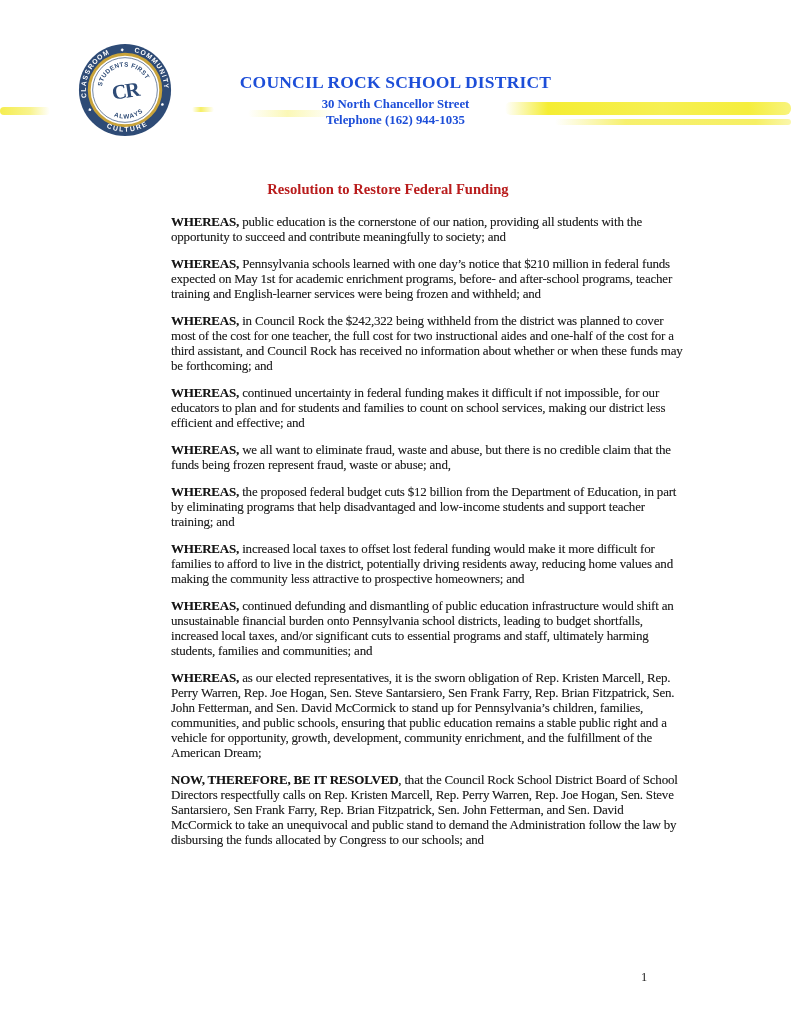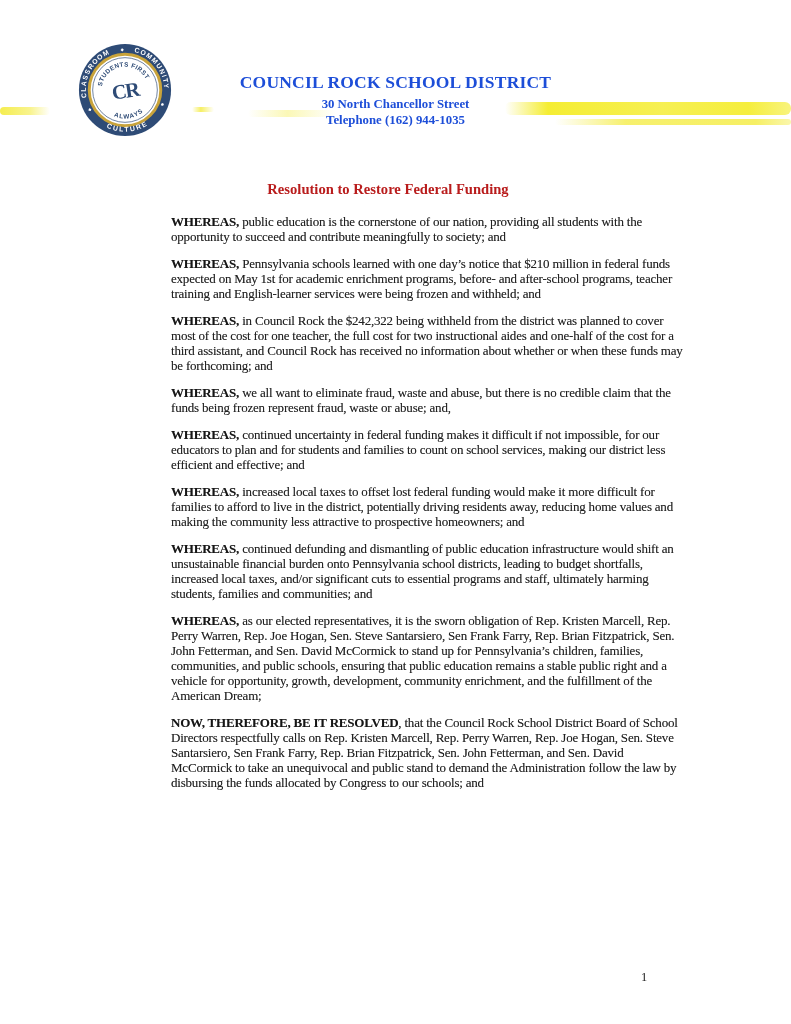--- a/index.html
+++ b/index.html
@@ -108,22 +108,23 @@
     <div class="hline">30 North Chancellor Street</div>
     <div class="hline">Telephone (162) 944-1035</div>
   </header>
 
   <h1 class="doc-title">Resolution to Restore Federal Funding</h1>
 
   <main class="body-col">
     <p><span class="lead">WHEREAS,</span><span> public education is the cornerstone of our nation, providing all students with the opportunity to succeed and contribute meaningfully to society; and</span></p>
     <p><span class="lead">WHEREAS,</span><span> Pennsylvania schools learned with one day’s notice that $210 million in federal funds expected on May 1st for academic enrichment programs, before- and after-school programs, teacher training and English-learner services were being frozen and withheld; and</span></p>
     <p><span class="lead">WHEREAS,</span><span> in Council Rock the $242,322 being withheld from the district was planned to cover most of the cost for one teacher, the full cost for two instructional aides and one-half of the cost for a third assistant, and Council Rock has received no information about whether or when these funds may be forthcoming; and</span></p>
+    <p><span class="lead">WHEREAS,</span><span> continued uncertainty in federal funding makes it difficult if not impossible, for our educators to plan and for students and families to count on school services, making our district less efficient and effective; and</span></p>
     <p><span class="lead">WHEREAS,</span><span> we all want to eliminate fraud, waste and abuse, but there is no credible claim that the funds being frozen represent fraud, waste or abuse; and,</span></p>
-    <p><span class="lead">WHEREAS,</span><span> continued uncertainty in federal funding makes it difficult if not impossible, for our educators to plan and for students and families to count on school services, making our district less efficient and effective; and</span></p>
+    <p><span class="lead">WHEREAS,</span><span> the proposed federal budget cuts $12 billion from the Department of Education, in part by eliminating programs that help disadvantaged and low-income students and support teacher training; and</span></p>
     <p><span class="lead">WHEREAS,</span><span> increased local taxes to offset lost federal funding would make it more difficult for families to afford to live in the district, potentially driving residents away, reducing home values and making the community less attractive to prospective homeowners; and</span></p>
     <p><span class="lead">WHEREAS,</span><span> continued defunding and dismantling of public education infrastructure would shift an unsustainable financial burden onto Pennsylvania school districts, leading to budget shortfalls, increased local taxes, and/or significant cuts to essential programs and staff, ultimately harming students, families and communities; and</span></p>
     <p><span class="lead">WHEREAS,</span><span> as our elected representatives, it is the sworn obligation of Rep. Kristen Marcell, Rep. Perry Warren, Rep. Joe Hogan, Sen. Steve Santarsiero, Sen Frank Farry, Rep. Brian Fitzpatrick, Sen. John Fetterman, and Sen. David McCormick to stand up for Pennsylvania’s children, families, communities, and public schools, ensuring that public education remains a stable public right and a vehicle for opportunity, growth, development, community enrichment, and the fulfillment of the American Dream;</span></p>
     <p><span class="lead">NOW, THEREFORE, BE IT RESOLVED</span><span>, that the Council Rock School District Board of School Directors respectfully calls on Rep. Kristen Marcell, Rep. Perry Warren, Rep. Joe Hogan, Sen. Steve Santarsiero, Sen Frank Farry, Rep. Brian Fitzpatrick, Sen. John Fetterman, and Sen. David McCormick to take an unequivocal and public stand to demand the Administration follow the law by disbursing the funds allocated by Congress to our schools; and</span></p>
   </main>
 
   <div class="pagenum">1</div>
 </div>
 
 </body></html>

